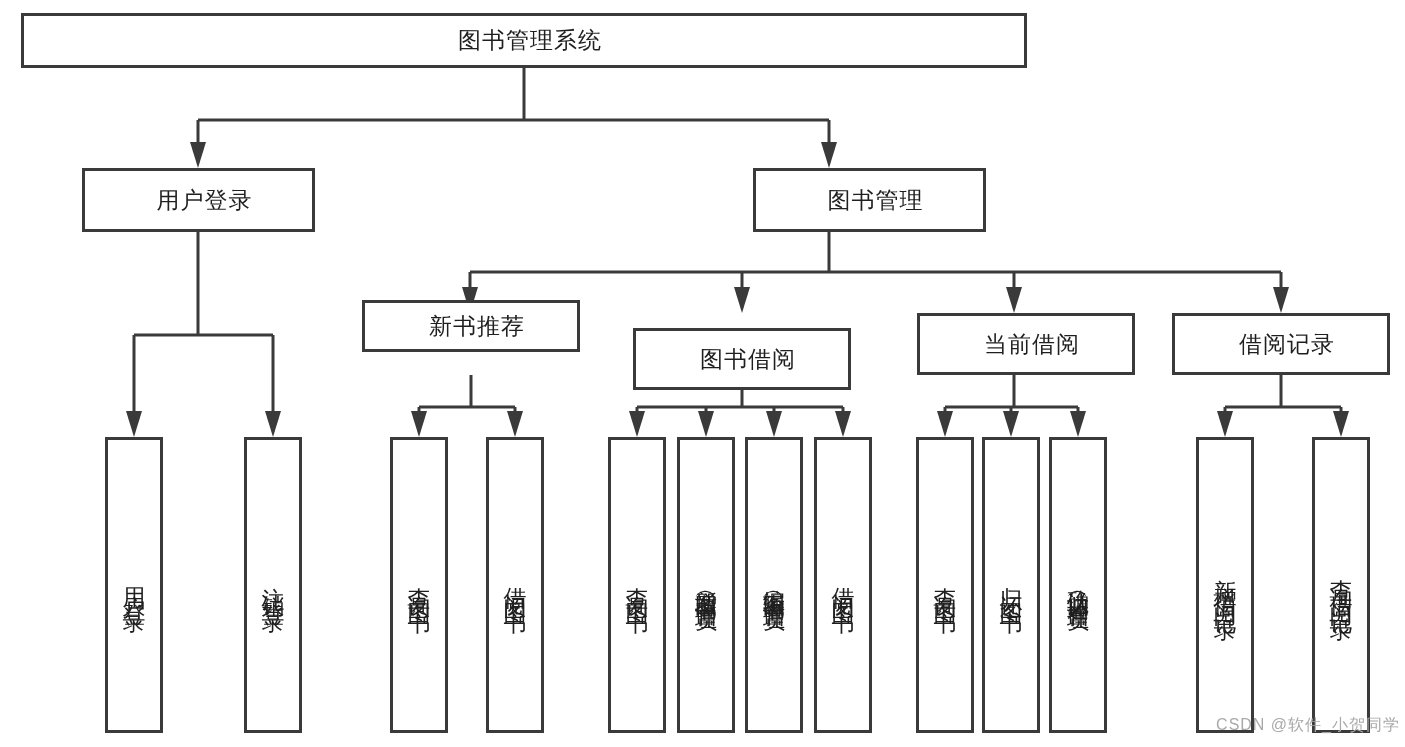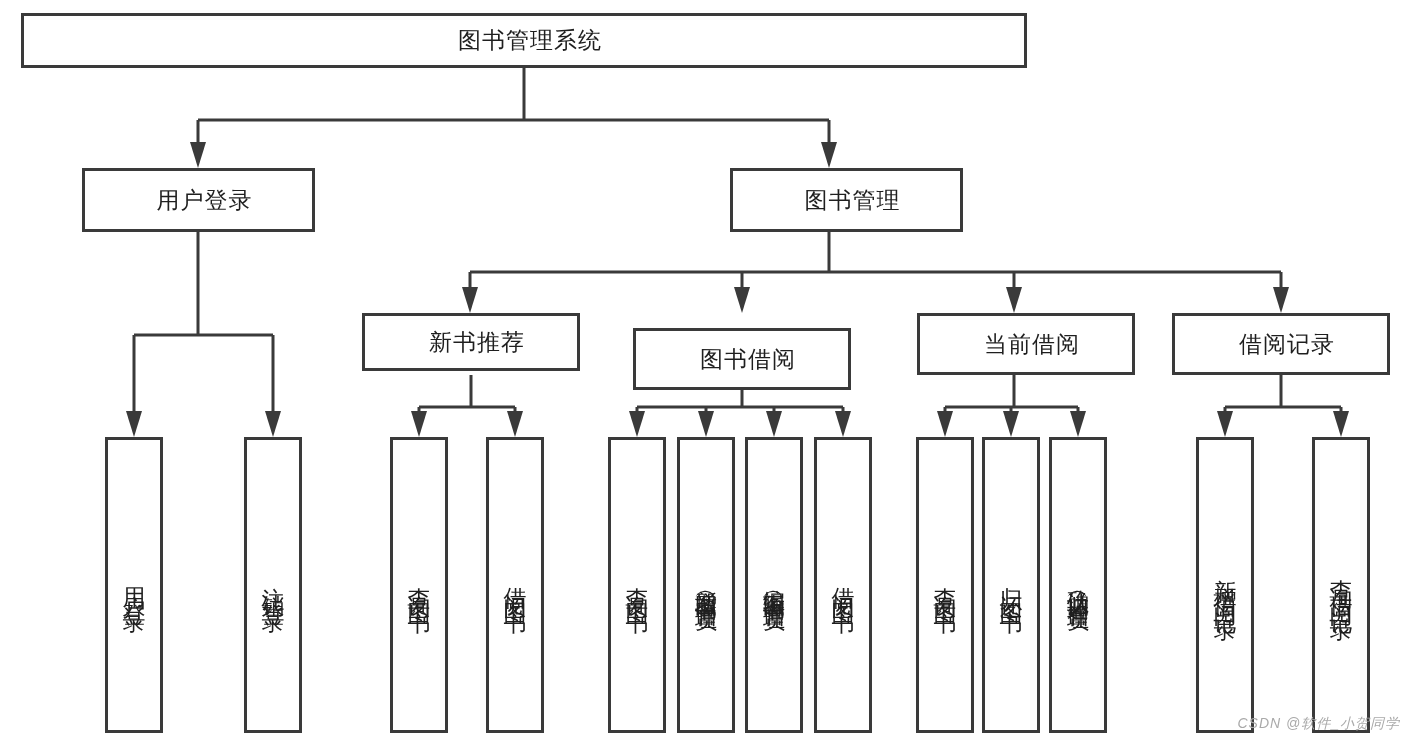--- a/index.html
+++ b/index.html
@@ -31,24 +31,23 @@
     text-orientation:mixed;
     letter-spacing:8px;
     padding:0;
   }
   .vert.compact{letter-spacing:3px;font-size:22px;}
   .watermark{
     position:absolute;
     right:5px;
     top:715px;
     color:#a9a9a9;
-    font-size:14px;
+    font-size:16px;
     letter-spacing:1px;
     white-space:nowrap;
-    font-style:italic;
   }
 </style>
 </head>
 <body>
 
 <div class="stage">
 
   <svg class="wires" viewBox="0 0 1405 747" xmlns="http://www.w3.org/2000/svg">
 
     <g stroke="#3a3a3a" stroke-width="3" fill="none">
@@ -95,23 +94,23 @@
     <g stroke="#3a3a3a" stroke-width="3" fill="none">
       <path d="M1281,375 V407 M1225,407 H1341 M1225,407 V412 M1341,407 V412"></path>
     </g>
     <polygon fill="#3a3a3a" points="1217,411 1233,411 1225,437"></polygon>
     <polygon fill="#3a3a3a" points="1333,411 1349,411 1341,437"></polygon>
   </svg>
 
   <div class="node" style="left:21px;top:13px;width:1006px;height:55px;">图书管理系统</div>
 
   <div class="node" style="left:82px;top:168px;width:233px;height:64px;">用户登录</div>
-  <div class="node" style="left:730px;top:168px;width:233px;height:64px;">图书管理</div>
+  <div class="node" style="left:753px;top:168px;width:233px;height:64px;">图书管理</div>
 
-  <div class="node" style="left:362px;top:313px;width:218px;height:58px;">新书推荐</div>
+  <div class="node" style="left:362px;top:300px;width:218px;height:52px;">新书推荐</div>
   <div class="node" style="left:633px;top:328px;width:218px;height:62px;">图书借阅</div>
   <div class="node" style="left:905px;top:313px;width:218px;height:62px;margin-left:12px;">当前借阅</div>
   <div class="node" style="left:1172px;top:313px;width:218px;height:62px;">借阅记录</div>
 
   <div class="node vert" style="left:105px;top:437px;width:58px;height:296px;">用户登录</div>
   <div class="node vert" style="left:244px;top:437px;width:58px;height:296px;">注销登录</div>
 
   <div class="node vert" style="left:390px;top:437px;width:58px;height:296px;">查询图书</div>
   <div class="node vert" style="left:486px;top:437px;width:58px;height:296px;">借阅图书</div>
 

